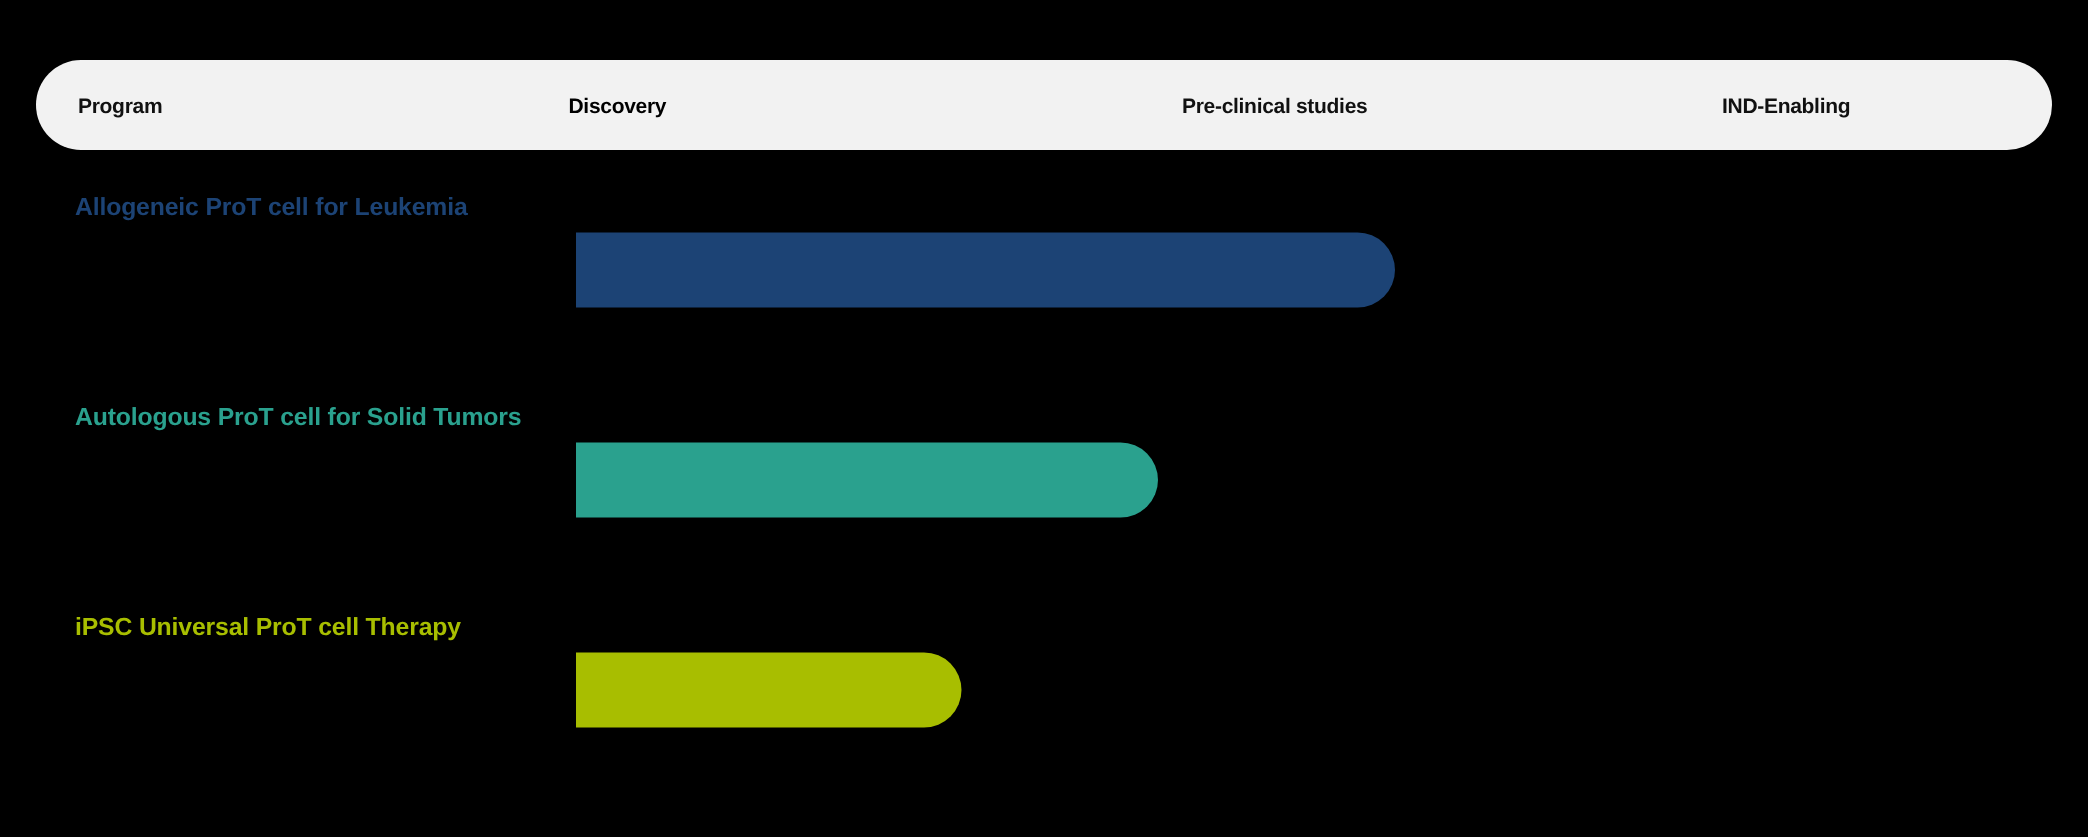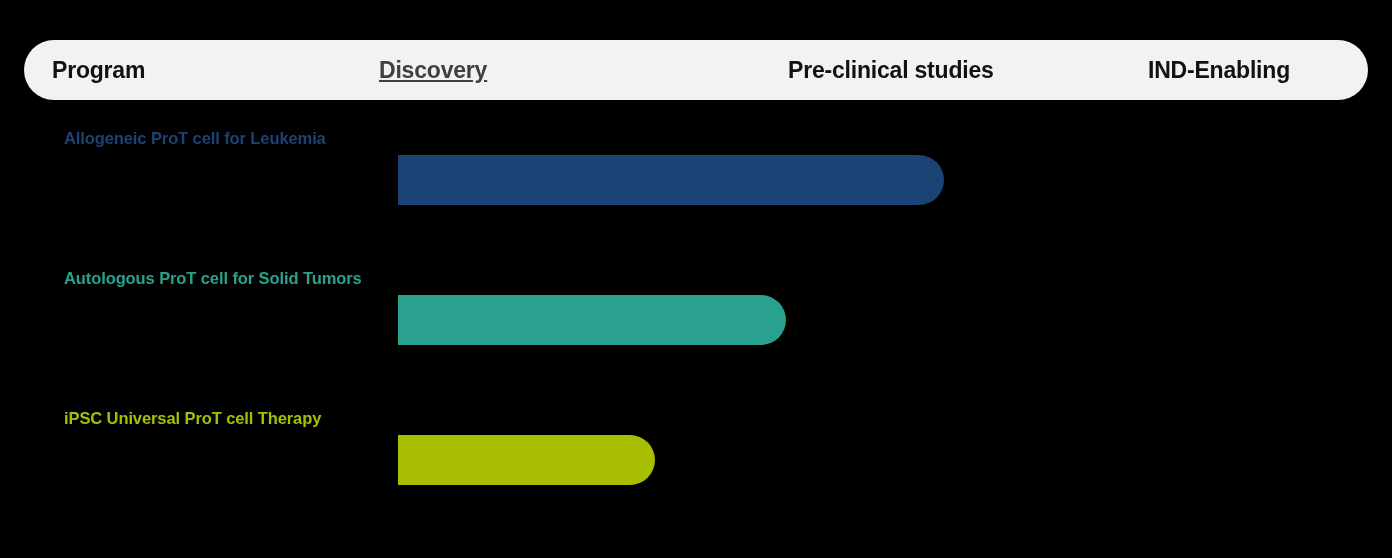--- a/index.html
+++ b/index.html
@@ -28,35 +28,35 @@
     background: #f2f2f2;
     border-radius: 30px;
     box-sizing: border-box;
   }
   .header-cell {
     position: absolute;
     top: 0;
     height: 60px;
     display: flex;
     align-items: center;
-    font-size: 23px;
+    font-size: 14px;
     font-weight: bold;
     color: #111111;
     letter-spacing: -0.2px;
     white-space: nowrap;
   }
   .hc-program     { left: 28px; }
   .hc-discovery   { left: 355px; }
   .hc-preclinical { left: 764px; }
   .hc-ind         { left: 1124px; }
 
   
   .row {
     position: absolute;
-    left: 14px;
+    left: 0;
     width: 1332px;
     height: 140px;
   }
   .row-1 { top: 116px; }
   .row-2 { top: 256px; }
   .row-3 { top: 396px; }
 
   .program-label {
     position: absolute;
     left: 50px;
@@ -85,21 +85,21 @@
 
   
 </style>
 </head>
 <body style="background: rgb(0, 0, 0);">
 
 <div class="pipeline-root">
 
   <div class="header-bar" style="background: rgb(242, 242, 242);">
     <div class="header-cell hc-program" style="color: rgb(17, 17, 17);">Program</div>
-    <div class="header-cell hc-discovery" style="color: #404040; text-decoration: underline;">Discovery</div>
+    <div class="header-cell hc-discovery" style="color: #000000;">Discovery</div>
     <div class="header-cell hc-ind" style="color: rgb(17, 17, 17);">IND-Enabling</div>
     <div class="header-cell hc-preclinical" style="color: rgb(17, 17, 17);">Pre-clinical studies</div>
   </div>
 
   <div class="row row-1">
     <div class="program-label" style="color: rgb(28, 67, 117);">Allogeneic ProT cell for Leukemia</div>
     <div class="bar-track">
       <div class="bar" style="background: rgb(28, 67, 117); width: 55.5%;"></div>
     </div>
   </div>

